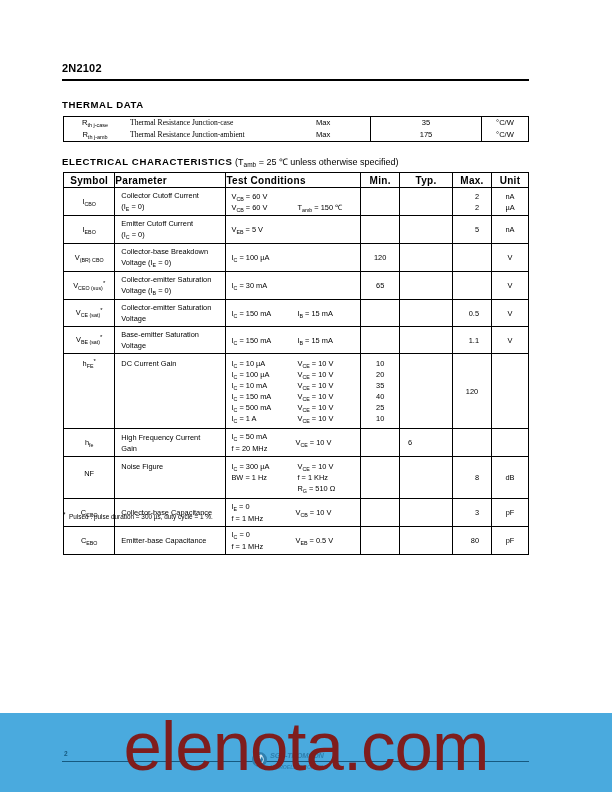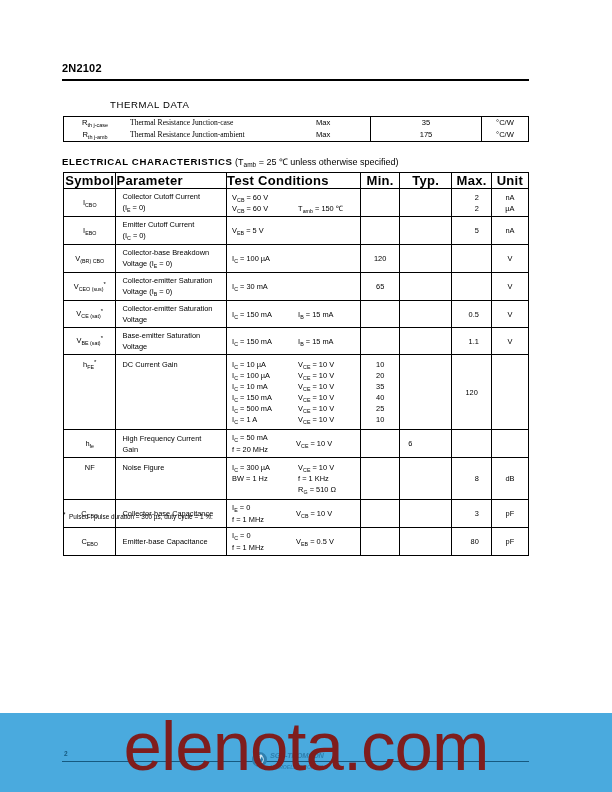--- a/index.html
+++ b/index.html
@@ -18,21 +18,21 @@
     position:absolute;left:62px;top:62px;
     font-size:11px;font-weight:bold;letter-spacing:.2px;
   }
   .title-rule{
     position:absolute;left:62px;top:79px;width:467px;height:2.2px;background:#000;
   }
 
   
   .sec-thermal{
     position:absolute;left:62px;top:99px;
-    font-size:9.6px;font-weight:normal;letter-spacing:.6px;margin-left:48px;
+    font-size:9.6px;font-weight:bold;letter-spacing:.6px;
   }
   .thermal-table{
     position:absolute;left:63px;top:116px;width:466px;
     border-collapse:collapse;
     font-size:7.6px;
   }
   .thermal-table td{
     border:1px solid #000;
     padding:1px 0 1px 0;
     height:10px;
@@ -61,21 +61,21 @@
     position:absolute;left:63px;top:172px;width:466px;
     border-collapse:collapse;
     font-size:7.4px;
   }
   .ec-table th,.ec-table td{
     border:1px solid #000;
     vertical-align:middle;
     padding:0;
   }
   .ec-table th{
-    font-size:13px;font-weight:bold;height:14px;letter-spacing:.3px;
+    font-size:10px;font-weight:bold;height:14px;letter-spacing:.3px;
   }
   .c-sym{width:52px;text-align:center;}
   .c-par{width:118px;text-align:left;margin-left:32px;}
   .c-tc {width:136px;text-align:left;}
   .c-min{width:40px;}
   .c-typ{width:56px;text-align:center;}
   .c-max{width:40px;}
   .c-uni{width:38px;text-align:center;}
 
   .ec-table td.sym{text-align:center;padding:2px 2px;line-height:11px;}
@@ -326,21 +326,21 @@
             <span class="rgt">V<sub>CE</sub> = 10 V</span>
           </span>
         </td>
         <td class="num"></td>
         <td class="num" style="text-align:left;padding-left:8px;">6</td>
         <td class="numr"></td>
         <td class="uni"></td>
       </tr>
 
       <tr>
-        <td class="sym thk" style="vertical-align:top;padding-top:4px;">NF</td>
+        <td class="sym thk" style="vertical-align:top;padding-top:11px;">NF</td>
         <td class="par thk" style="vertical-align:top;padding-top:4px;">Noise Figure</td>
         <td class="tc thk" style="padding-top:4px;padding-bottom:4px;">
           <span class="tc-grid">
             <span class="ln"><span class="a">I<sub>C</sub> = 300 µA</span><span class="b">V<sub>CE</sub> = 10 V</span></span>
             <span class="ln"><span class="a">BW = 1 Hz</span><span class="b">f = 1 KHz</span></span>
             <span class="ln"><span class="a"></span><span class="b">R<sub>G</sub> = 510 Ω</span></span>
           </span>
         </td>
         <td class="num thk"></td>
         <td class="num thk"></td>

